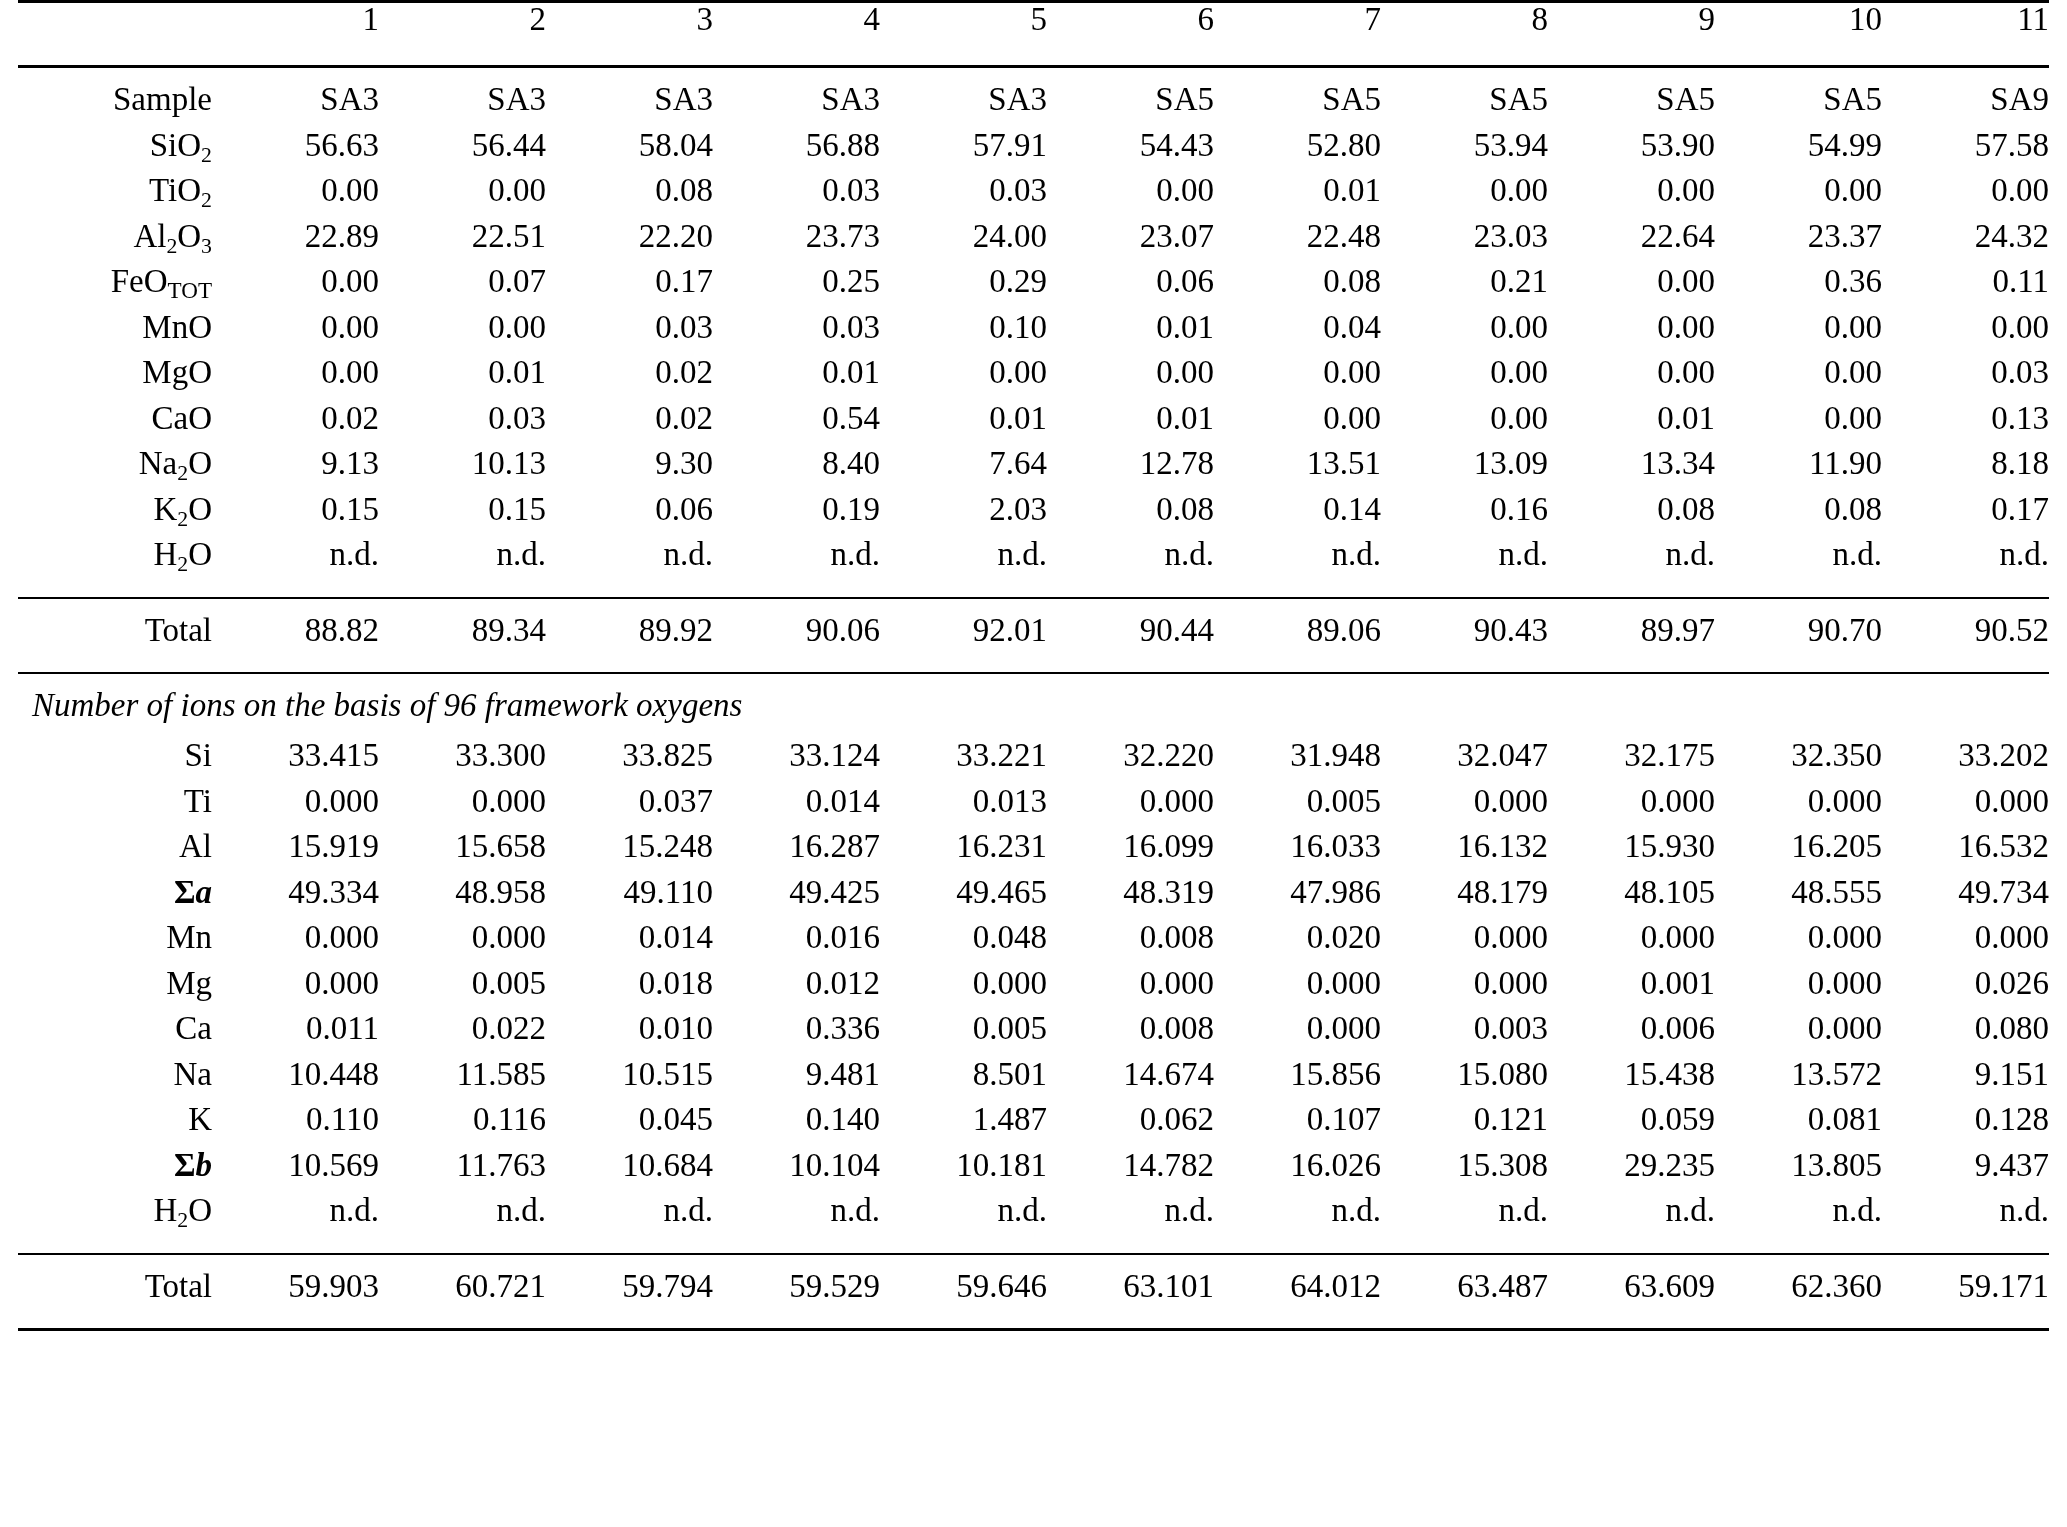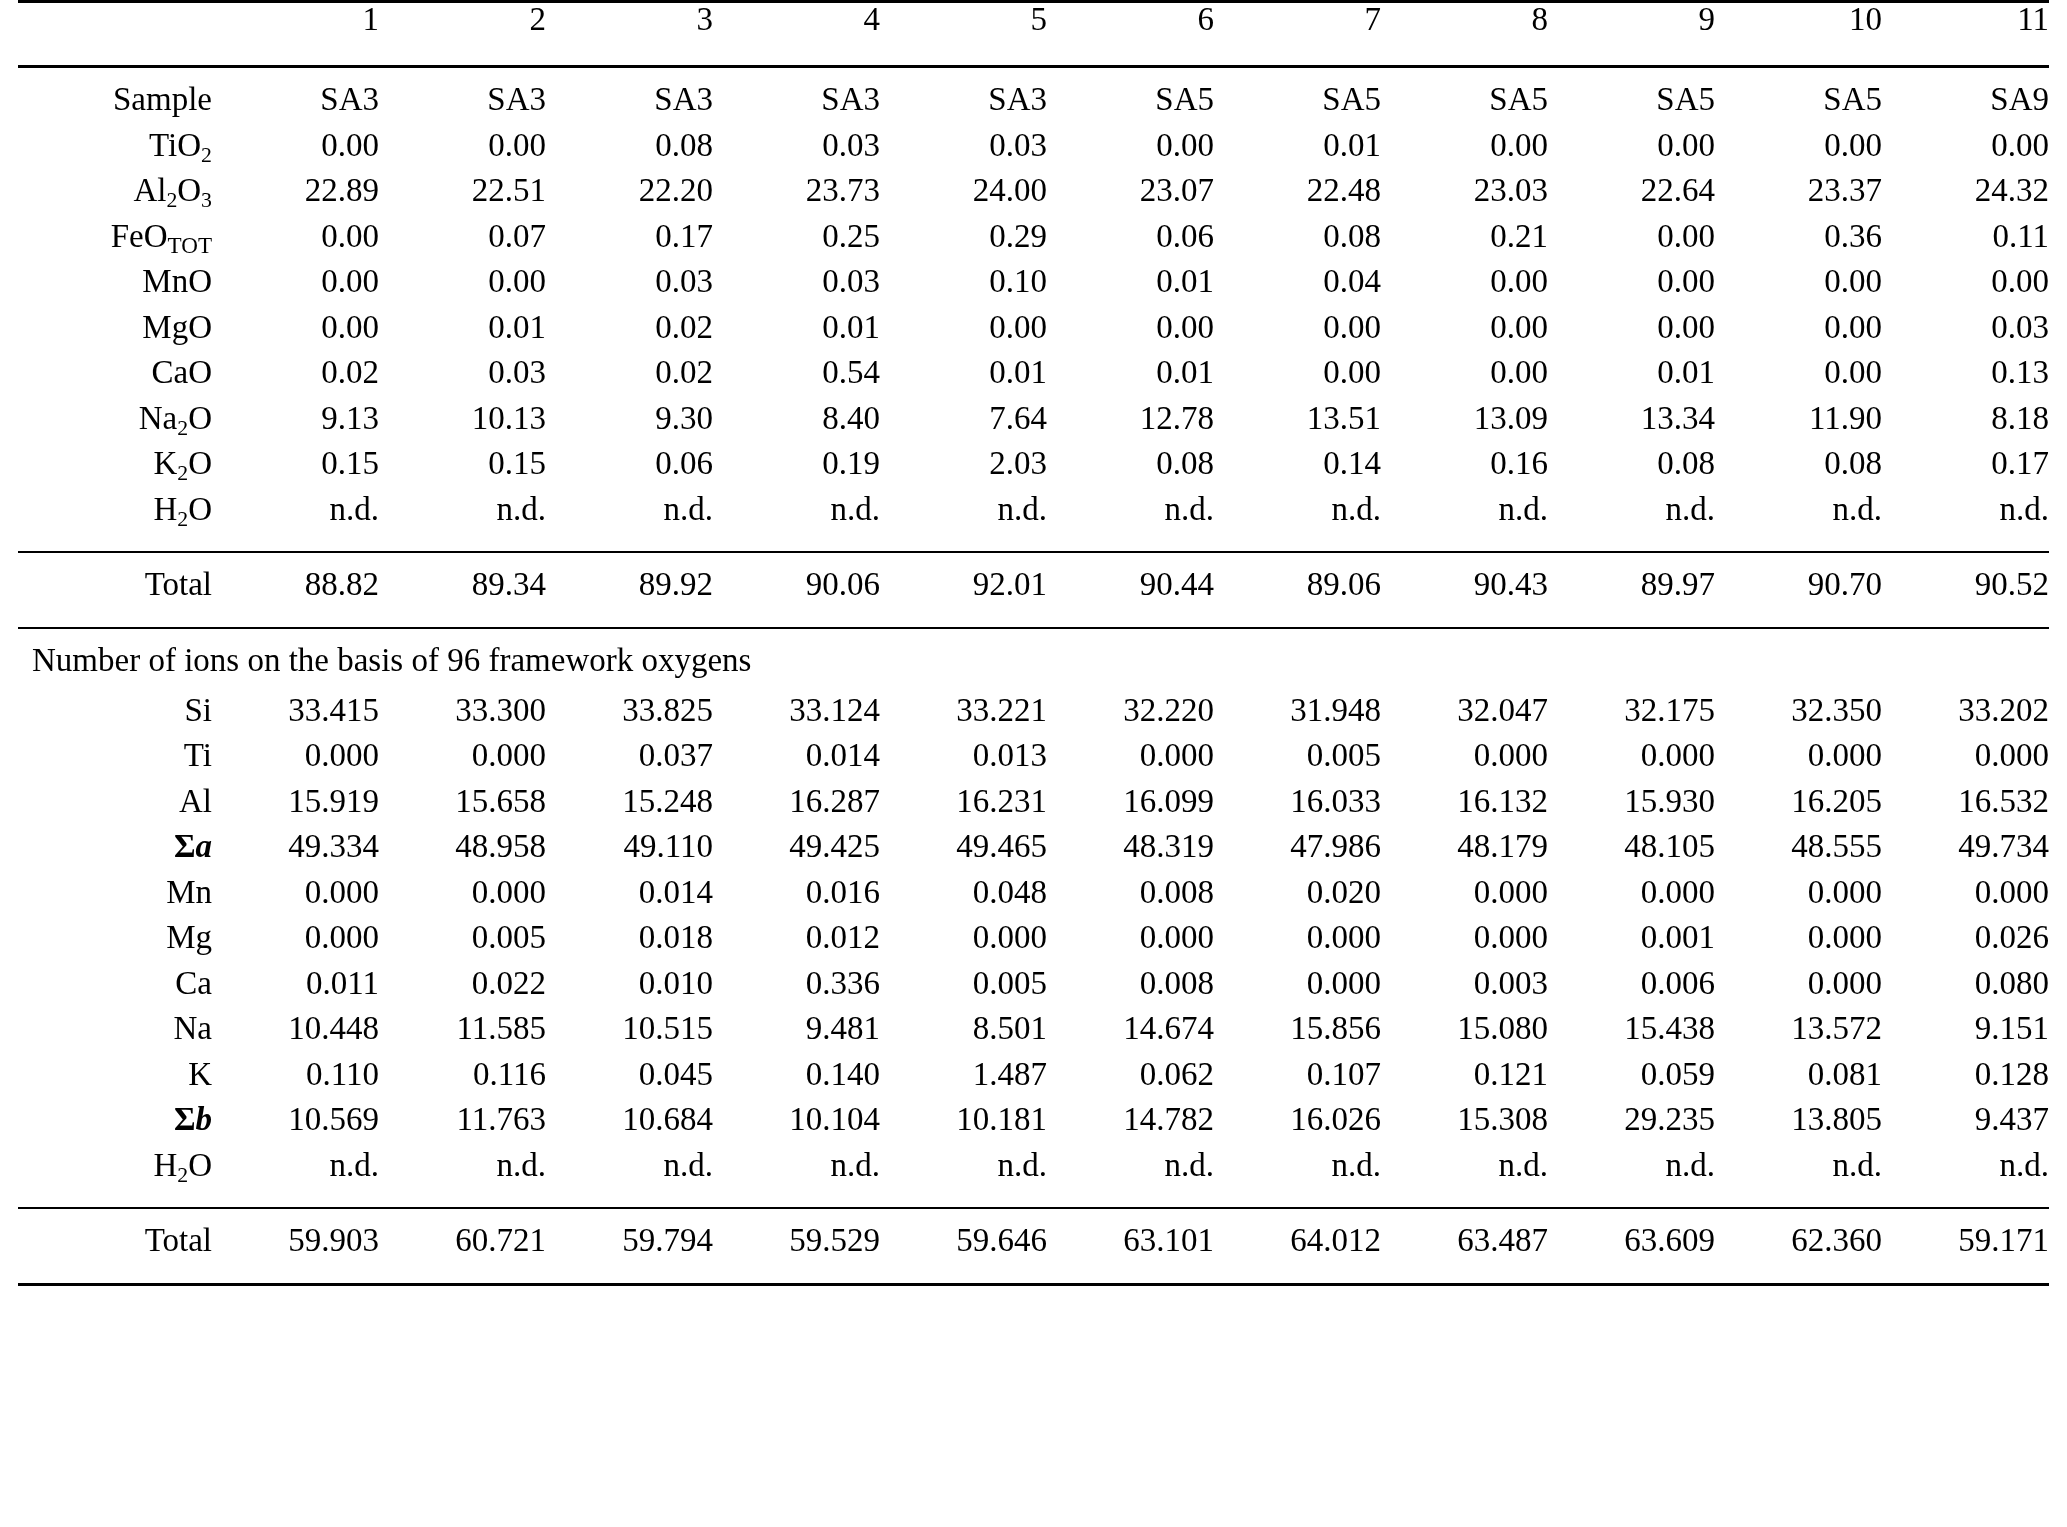--- a/index.html
+++ b/index.html
@@ -58,20 +58,21 @@
   .ruleline {
     height: 0;
     border-top: 3px solid #000;
   }
   .ruleline.thin { border-top-width: 2px; }
   .rulepad-top { height: 13px; }
   .rulepad-bot { height: 15px; }
 
   tr.sectionrow td {
     height: 50px;
+    font-style: italic;
     text-align: left;
     padding-left: 14px;
     font-size: 33px;
   }
   .bold { font-weight: bold; }
   .sigma { font-weight: bold; margin-left: 24px; }
   .sigma .ital { font-style: italic; font-weight: bold; }
   sub {
     font-size: 0.66em;
     vertical-align: baseline;
@@ -139,20 +140,34 @@
           <td class="val">SA3</td>
           <td class="val">SA3</td>
           <td class="val">SA5</td>
           <td class="val">SA5</td>
           <td class="val">SA5</td>
           <td class="val">SA5</td>
           <td class="val">SA5</td>
           <td class="val">SA9</td>
         </tr>
         <tr class="datarow">
+          <td class="lbl">SiO<sub>2</sub></td>
+          <td class="val">56.63</td>
+          <td class="val">56.44</td>
+          <td class="val">58.04</td>
+          <td class="val">56.88</td>
+          <td class="val">57.91</td>
+          <td class="val">54.43</td>
+          <td class="val">52.80</td>
+          <td class="val">53.94</td>
+          <td class="val">53.90</td>
+          <td class="val">54.99</td>
+          <td class="val">57.58</td>
+        </tr>
+        <tr class="datarow">
           <td class="lbl">TiO<sub>2</sub></td>
           <td class="val">0.00</td>
           <td class="val">0.00</td>
           <td class="val">0.08</td>
           <td class="val">0.03</td>
           <td class="val">0.03</td>
           <td class="val">0.00</td>
           <td class="val">0.01</td>
           <td class="val">0.00</td>
           <td class="val">0.00</td>

